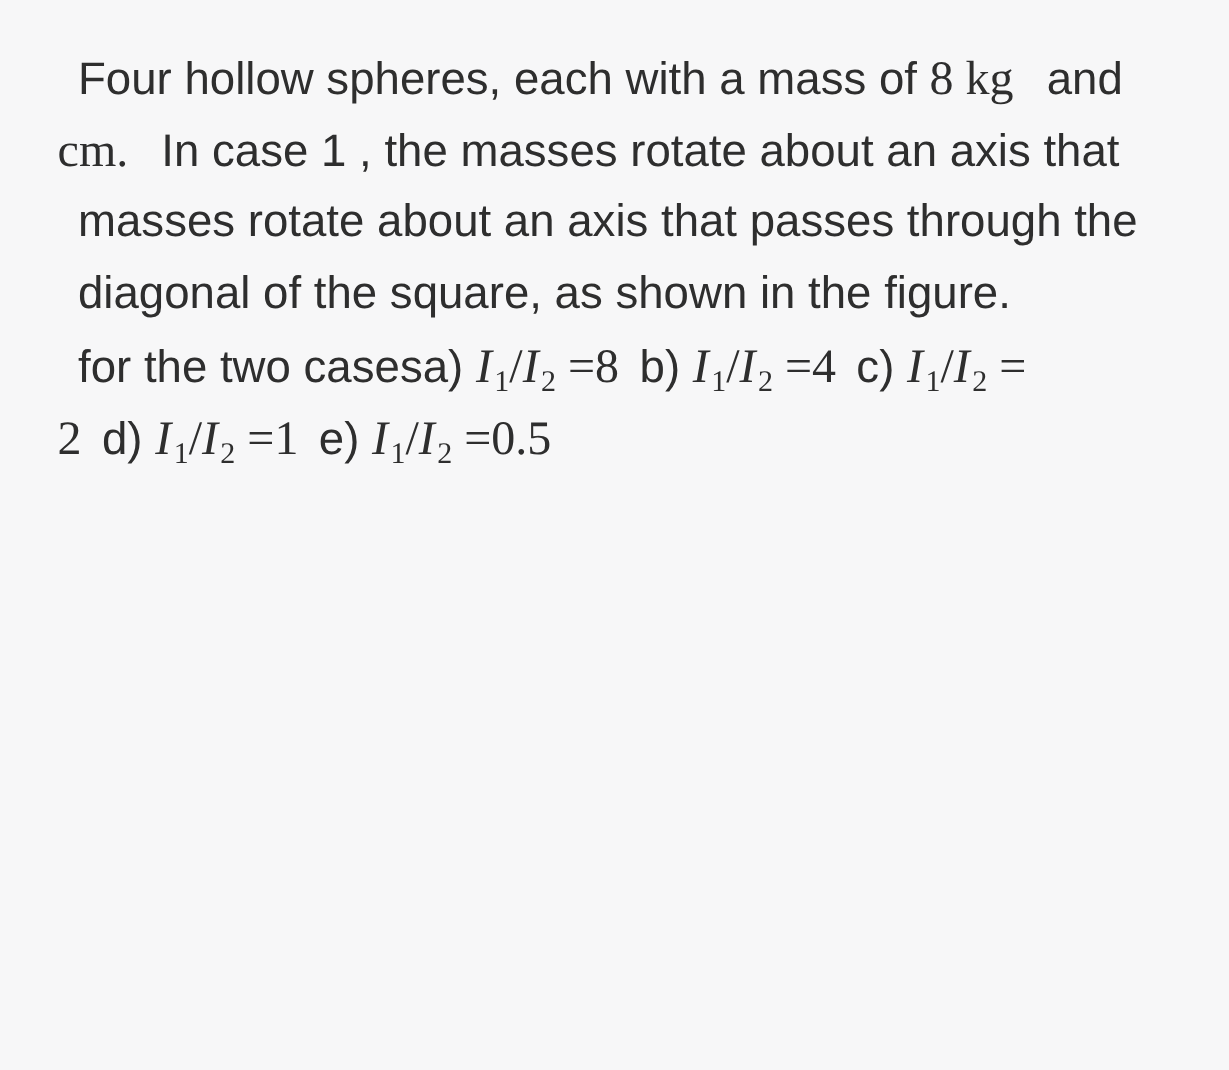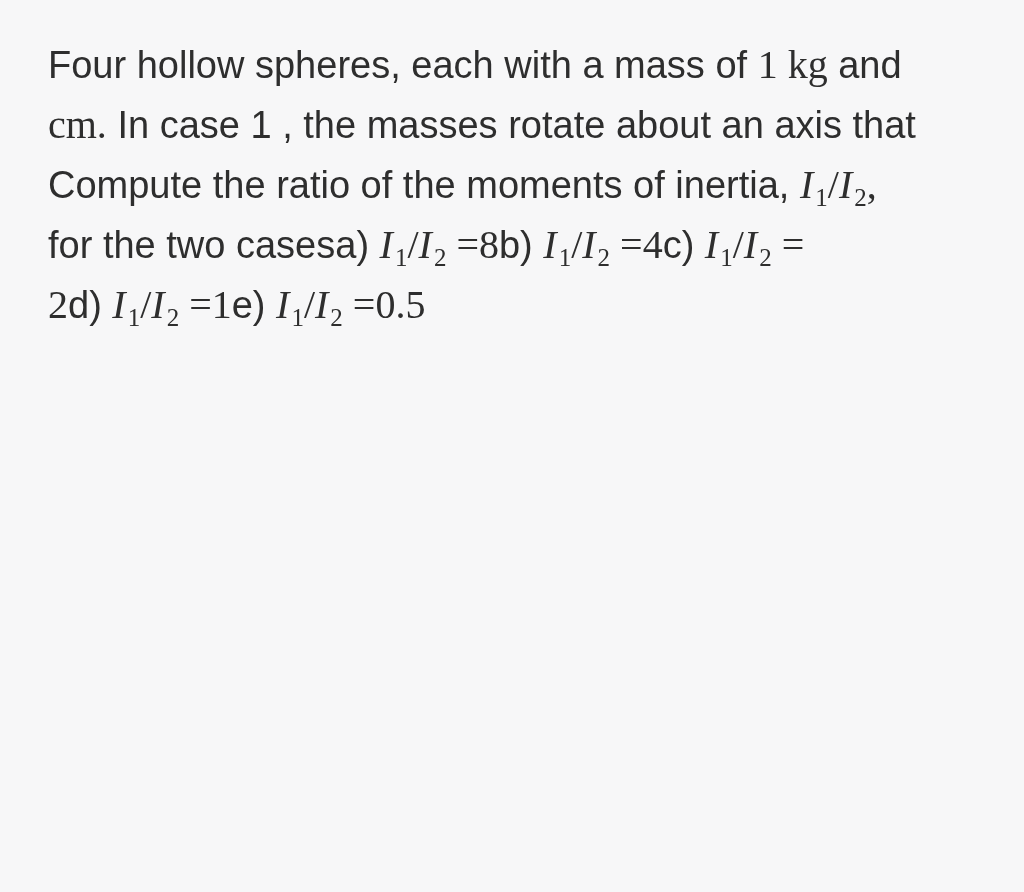--- a/index.html
+++ b/index.html
@@ -20,20 +20,21 @@
   .problem {
     font-size: 38px;
   }
   .line {
     line-height: 60px;
     height: 60px;
     white-space: pre;
   }
   .r-sans {
     font-family: "Liberation Sans", sans-serif;
+    margin-left: 17px;
   }
   .r-rm {
     font-family: "Liberation Serif", serif;
     font-size: 40px;
   }
   .r-it {
     font-family: "Liberation Serif", serif;
     font-style: italic;
     font-size: 40px;
     padding-right: 2px;
@@ -42,19 +43,20 @@
     font-family: "Liberation Serif", serif;
     font-size: 25px;
     vertical-align: -0.3em;
   }
 </style>
 </head>
 <body style="background: rgb(247, 247, 248);">
 
 <div class="page" style="background: rgb(247, 247, 248);">
   <div class="problem" style="color: rgb(46, 46, 46);">
-      <div class="line"><span class="r-sans">Four hollow spheres, each with a mass of </span><span class="r-rm">1 kg</span><span class="r-sans"> and</span></div>
+      <div class="line"><span class="r-sans">Four hollow spheres, each with a mass of </span><span class="r-rm">8 kg</span><span class="r-sans"> and</span></div>
       <div class="line"><span class="r-rm">cm.</span><span class="r-sans"> In case 1 , the masses rotate about an axis that</span></div>
-      <div class="line"><span class="r-sans">Compute the ratio of the moments of inertia, </span><span class="r-it">I</span><span class="r-sub">1</span><span class="r-rm">/</span><span class="r-it">I</span><span class="r-sub">2</span><span class="r-rm">,</span></div>
+      <div class="line"><span class="r-sans">masses rotate about an axis that passes through the</span></div>
+      <div class="line"><span class="r-sans">diagonal of the square, as shown in the figure.</span></div>
       <div class="line"><span class="r-sans">for the two casesa) </span><span class="r-it">I</span><span class="r-sub">1</span><span class="r-rm">/</span><span class="r-it">I</span><span class="r-sub">2</span><span class="r-rm"> =8</span><span class="r-sans">b) </span><span class="r-it">I</span><span class="r-sub">1</span><span class="r-rm">/</span><span class="r-it">I</span><span class="r-sub">2</span><span class="r-rm"> =4</span><span class="r-sans">c) </span><span class="r-it">I</span><span class="r-sub">1</span><span class="r-rm">/</span><span class="r-it">I</span><span class="r-sub">2</span><span class="r-rm"> =</span></div>
       <div class="line"><span class="r-rm">2</span><span class="r-sans">d) </span><span class="r-it">I</span><span class="r-sub">1</span><span class="r-rm">/</span><span class="r-it">I</span><span class="r-sub">2</span><span class="r-rm"> =1</span><span class="r-sans">e) </span><span class="r-it">I</span><span class="r-sub">1</span><span class="r-rm">/</span><span class="r-it">I</span><span class="r-sub">2</span><span class="r-rm"> =0.5</span></div>
     </div>
 </div>
 
 </body></html>

